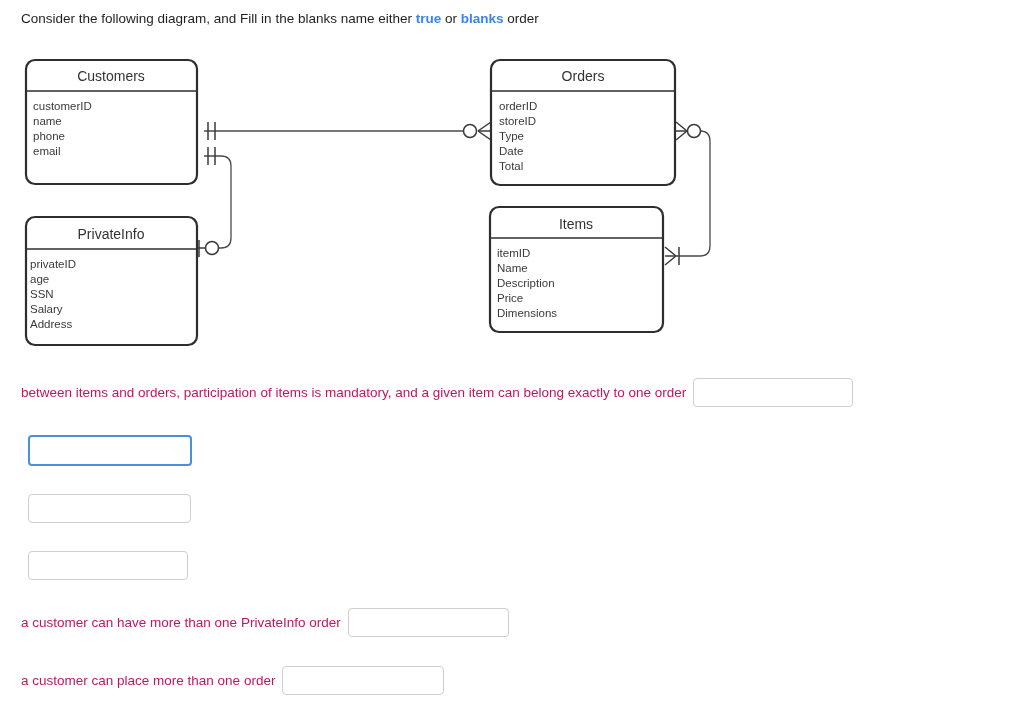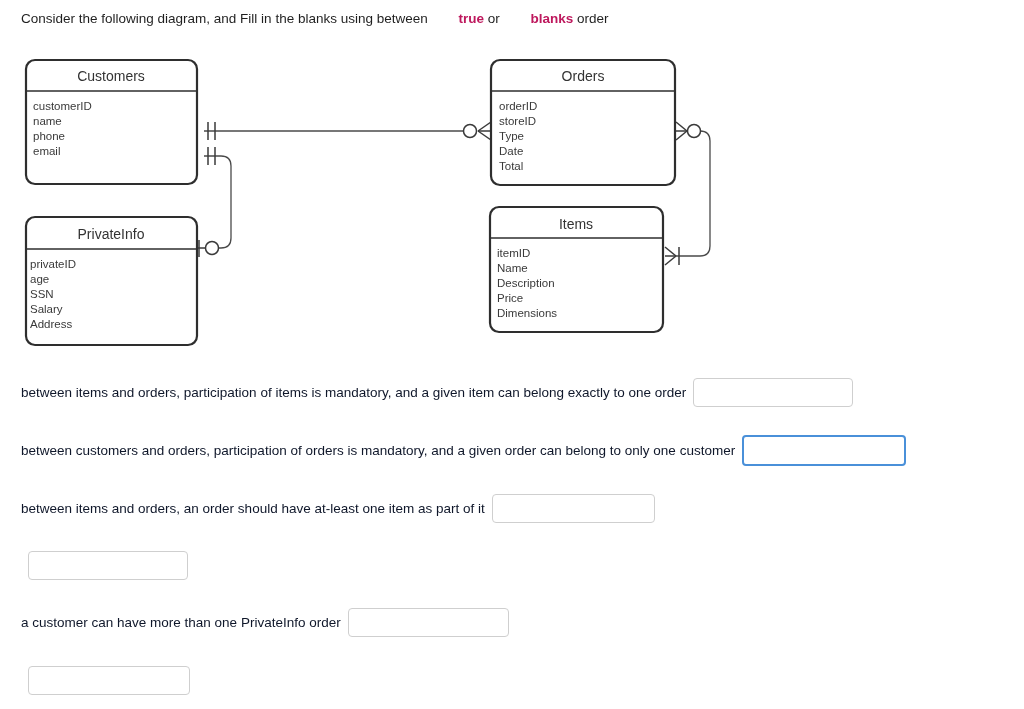--- a/index.html
+++ b/index.html
@@ -20,23 +20,22 @@
   #prompt {
     position: absolute;
     left: 21px;
     top: 10px;
     font-size: 13.5px;
     line-height: 18px;
     white-space: nowrap;
     color: #1f1f1f;
   }
   #prompt .kw {
-    color: #be185d;
+    color: #3b82f6;
     font-weight: bold;
-    margin-left: 27px;
   }
 
   
   #diagram {
     position: absolute;
     left: 0;
     top: 48px;
     width: 880px;
     height: 310px;
   }
@@ -83,21 +82,21 @@
   .qrow {
     position: absolute;
     left: 21px;
     display: flex;
     align-items: center;
     white-space: nowrap;
   }
   .qtext {
     font-size: 13.5px;
     line-height: 18px;
-    color: #0f172a;
+    color: #be185d;
   }
   .answer-input {
     box-sizing: border-box;
     height: 29px;
     margin-left: 7px;
     border: 1px solid #cfcfcf;
     border-radius: 4px;
     background: #ffffff;
     font-family: "Liberation Sans", sans-serif;
     font-size: 13px;
@@ -107,21 +106,21 @@
   }
   .answer-input.focused {
     border: 2px solid #4a90d9;
     height: 31px;
   }
 </style>
 </head>
 <body>
 
 <div id="prompt">
-  <span>Consider the following diagram, and Fill in the blanks using between </span><span class="kw">true</span><span> or </span><span class="kw">blanks</span><span> order</span>
+  <span>Consider the following diagram, and Fill in the blanks name either </span><span class="kw">true</span><span> or </span><span class="kw">blanks</span><span> order</span>
 </div>
 
 <div id="diagram">
 <svg width="1024" height="310" viewBox="0 0 1024 310" xmlns="http://www.w3.org/2000/svg">
 
   <line class="link" x1="204" y1="83" x2="466" y2="83"></line>
 
   <g class="notation">
     <line x1="208" y1="74" x2="208" y2="92"></line>
     <line x1="215" y1="74" x2="215" y2="92"></line>
@@ -207,33 +206,32 @@
   </g>
 </svg>
 </div>
 
 <div class="qrow" style="top:378px">
   <span class="qtext">between items and orders, participation of items is mandatory, and a given item can belong exactly to one order</span>
   <input class="answer-input" type="text" style="width: 160px;" value="">
 </div>
 
 <div class="qrow" style="top:435px">
-  <span class="qtext">between customers and orders, participation of orders is mandatory, and a given order can belong to only one customer</span>
   <input class="answer-input focused" type="text" style="width: 164px;" value="">
 </div>
 
 <div class="qrow" style="top:494px">
-  <span class="qtext">between items and orders, an order should have at-least one item as part of it</span>
   <input class="answer-input" type="text" style="width: 163px;" value="">
 </div>
 
 <div class="qrow" style="top:551px">
   <input class="answer-input" type="text" style="width: 160px;" value="">
 </div>
 
 <div class="qrow" style="top:608px">
   <span class="qtext">a customer can have more than one PrivateInfo order</span>
   <input class="answer-input" type="text" style="width: 161px;" value="">
 </div>
 
 <div class="qrow" style="top:666px">
+  <span class="qtext">a customer can place more than one order</span>
   <input class="answer-input" type="text" style="width: 162px;" value="">
 </div>
 
 </body></html>

